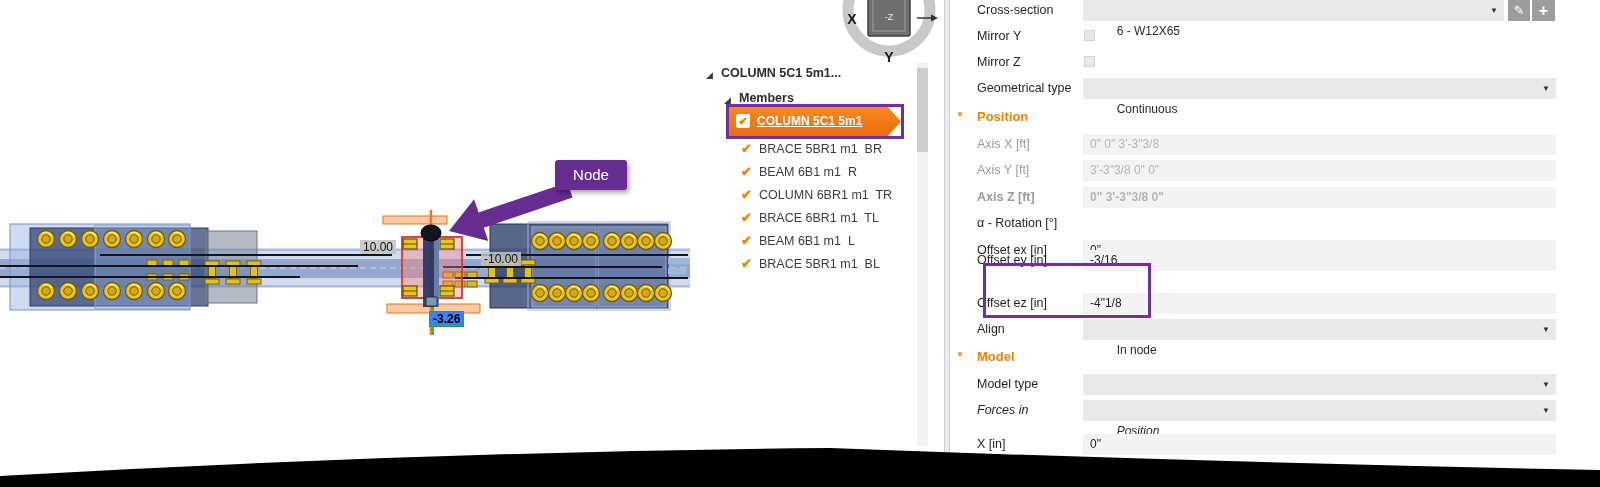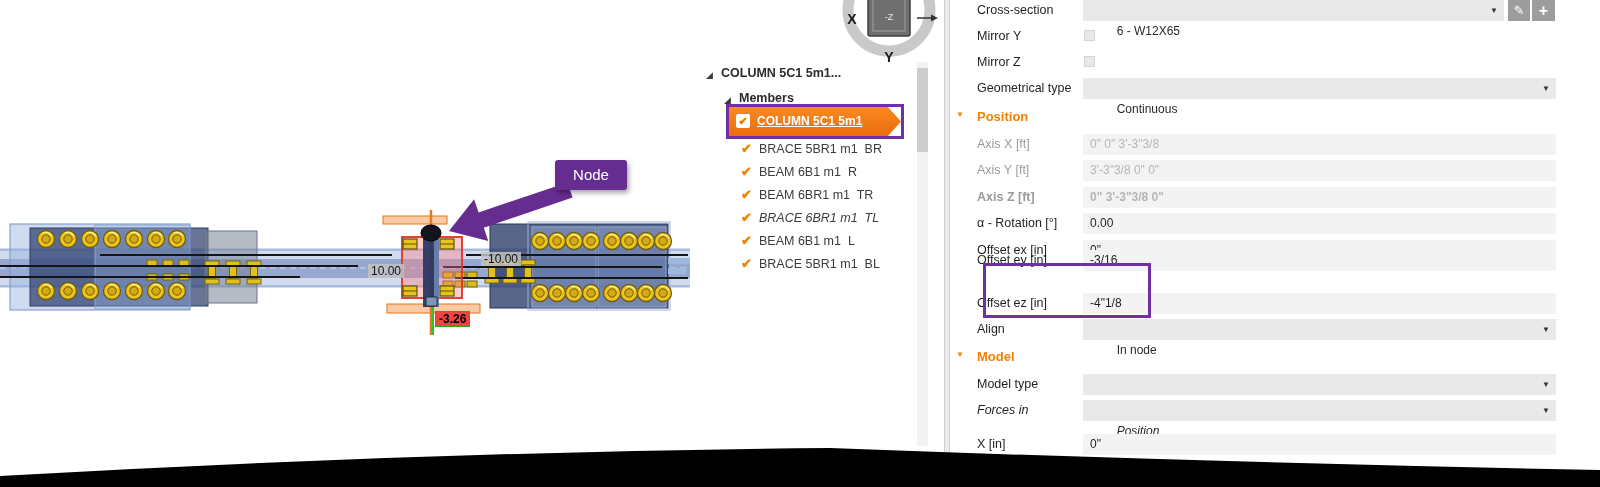--- a/index.html
+++ b/index.html
@@ -4,22 +4,22 @@
 <style>
   html,body{margin:0;padding:0;background:#fff;}
   .app{position:relative;width:1600px;height:487px;overflow:hidden;background:#fff;
        font-family:"Liberation Sans",sans-serif;-webkit-font-smoothing:antialiased;}
   .abs{position:absolute;}
 
   
   .viewport{position:absolute;left:0;top:0;width:945px;height:487px;background:#fff;}
   .dim{position:absolute;font-size:12px;line-height:14px;padding:0 3px;color:#111;
        background:rgba(195,195,195,0.85);white-space:nowrap;}
-  .dim-green{background:#ef4444;border:1px solid #1fae12;color:#042;
-       font-weight:bold;color:#000;margin-left:6px;}
+  .dim-green{background:#3b82f6;border:1px solid #1fae12;color:#042;
+       font-weight:bold;color:#000;}
   .node-callout{position:absolute;left:555px;top:160px;width:72px;height:30px;
        background:#662d91;border-radius:3px;color:#fff;font-size:15px;line-height:30px;
        text-align:center;box-shadow:2px 3px 5px rgba(0,0,0,.35);}
 
   
   .tree-label{position:absolute;font-size:12.5px;color:#3c3c3c;white-space:pre;}
   .tree-bold{font-weight:bold;color:#2b2b2b;}
   .expander{position:absolute;font-size:9px;color:#3a3a3a;line-height:10px;}
   .check{position:absolute;color:#f08300;font-size:13px;line-height:14px;font-weight:bold;}
   .sel-wrap{position:absolute;left:726px;top:104px;width:178px;height:35px;
@@ -174,21 +174,21 @@
       <use href="#fit" x="410" y="244"></use>
         <use href="#fit" x="447" y="244"></use>
       <use href="#fit" x="410" y="291"></use>
         <use href="#fit" x="447" y="291"></use>
       <rect x="426" y="297" width="11" height="9" fill="#8494b8" stroke="#2a2a3a"></rect>
       <ellipse cx="431" cy="233" rx="10" ry="8" fill="#14141f" stroke="#000"></ellipse>
 
       <polygon points="567.4,182.4 478.6,212.5 474.1,199.3 449,231 488.3,240.9 483.8,227.7 572.6,197.6" fill="#662d91"></polygon>
     </svg>
 
-    <div class="dim" style="left:360px;top:264px;margin-left:8px;">10.00</div>
+    <div class="dim" style="left:360px;top:240px;">10.00</div>
     <div class="dim" style="left:481px;top:252px;">-10.00</div>
     <div class="dim dim-green" style="left:429px;top:311px;">-3.26</div>
 
     <div class="node-callout">Node</div>
 
     <svg class="abs" style="left:820px;top:0;" width="125" height="70" viewBox="820 0 125 70">
       <circle cx="889" cy="10" r="41" fill="none" stroke="#c9c9c9" stroke-width="11"></circle>
       <rect x="868" y="-12" width="42" height="48" rx="2" fill="#6f6f6f" stroke="#3f3f3f" stroke-width="1.5"></rect>
       <rect x="873" y="-7" width="32" height="38" fill="none" stroke="#919191" stroke-width="1.5"></rect>
       <text x="889" y="20" text-anchor="middle" font-size="9" fill="#ececec">-Z</text>
@@ -215,23 +215,23 @@
         <span class="sel-check">✔</span>
         <span class="sel-label">COLUMN 5C1 5m1</span>
       </div>
     </div>
 
     <span class="check" style="left:41px;top:142px;">✔</span>
     <div class="tree-label" style="left:59px;top:142px;">BRACE 5BR1 m1  BR</div>
     <span class="check" style="left:41px;top:165px;">✔</span>
     <div class="tree-label" style="left:59px;top:165px;">BEAM 6B1 m1  R</div>
     <span class="check" style="left:41px;top:188px;">✔</span>
-    <div class="tree-label" style="left:59px;top:188px;">BEAM 6BR1 m1  TR</div>
+    <div class="tree-label" style="left:59px;top:188px;">COLUMN 6BR1 m1  TR</div>
     <span class="check" style="left:41px;top:211px;">✔</span>
-    <div class="tree-label" style="left:59px;top:211px;font-style:italic;">BRACE 6BR1 m1  TL</div>
+    <div class="tree-label" style="left:59px;top:211px;">BRACE 6BR1 m1  TL</div>
     <span class="check" style="left:41px;top:234px;">✔</span>
     <div class="tree-label" style="left:59px;top:234px;">BEAM 6B1 m1  L</div>
     <span class="check" style="left:41px;top:257px;">✔</span>
     <div class="tree-label" style="left:59px;top:257px;">BRACE 5BR1 m1  BL</div>
 
     <div class="sb-track" style="left:217px;"></div>
     <div class="sb-thumb" style="left:217px;"></div>
   </div>
 
   <div class="divider"></div>
@@ -281,21 +281,20 @@
       <div class="plabel dis">Axis Y [ft]</div>
       <div class="pfield input dis">3'-3"3/8 0" 0"</div>
     </div>
     <div class="prow" style="top:187px;font-weight:bold;">
       <div class="plabel dis">Axis Z [ft]</div>
       <div class="pfield input dis">0" 3'-3"3/8 0"</div>
     </div>
 
     <div class="prow" style="top:213px;">
       <div class="plabel">α - Rotation [°]</div>
-      <div class="pfield input">0.00</div>
     </div>
     <div class="prow" style="top:240px;">
       <div class="plabel">Offset ex [in]</div>
       <div class="pfield input">0"</div>
     </div>
     <div class="prow" style="top:250px;">
       <div class="plabel">Offset ey [in]</div>
       <div class="pfield input">-3/16</div>
     </div>
     <div class="prow" style="top:293px;padding-left:40px;">

